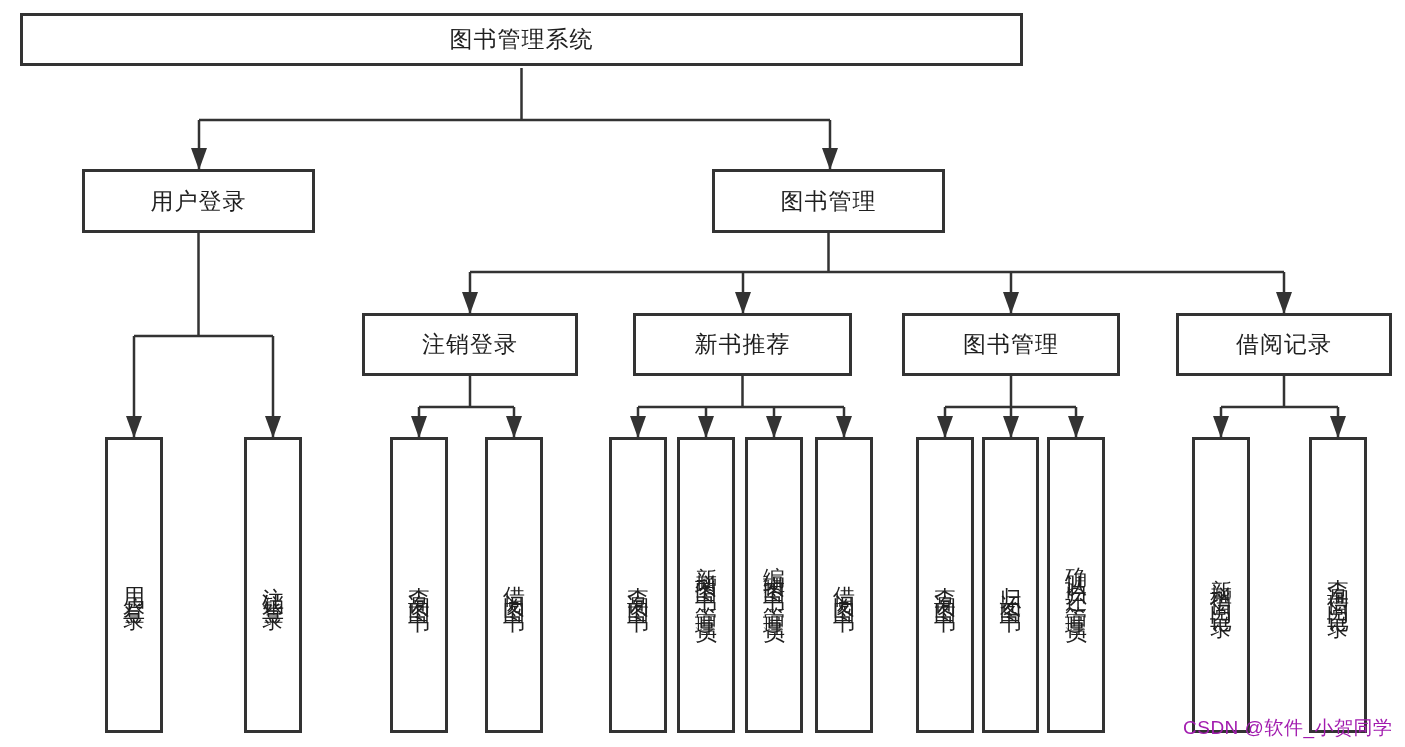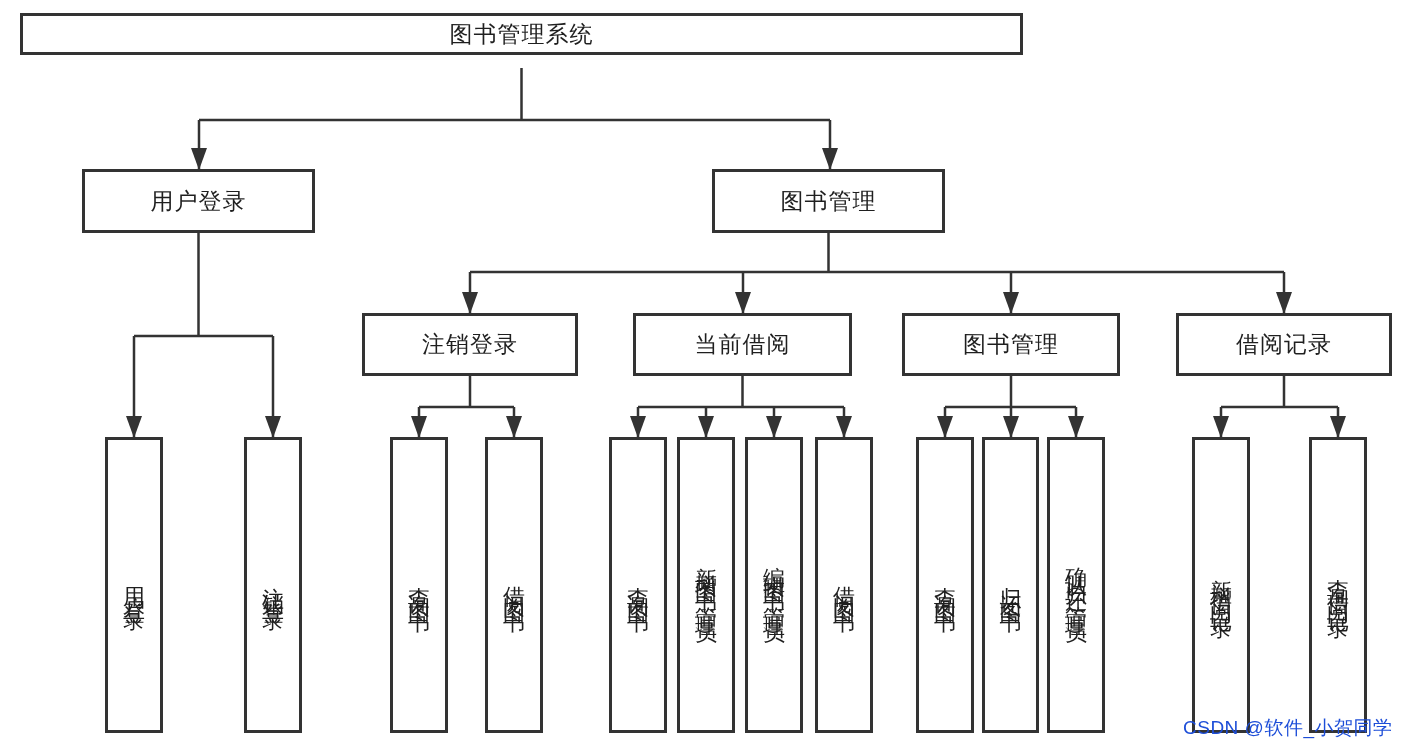--- a/index.html
+++ b/index.html
@@ -43,21 +43,21 @@
     letter-spacing: 8px;
     line-height: 1;
     white-space: nowrap;
   }
   .watermark {
     position: absolute;
     left: 1183px;
     top: 715px;
     width: 220px;
     font-size: 19px;
-    color: #1d4ed8;
+    color: #a21caf;
     letter-spacing: 0.5px;
     white-space: nowrap;
     pointer-events: none;
   }
 </style>
 </head>
 <body>
 
 <div id="canvas">
 
@@ -98,36 +98,36 @@
 
       <line x1="945" y1="407" x2="945" y2="437" marker-end="url(#arrow)"></line>
       <line x1="1011" y1="407" x2="1011" y2="437" marker-end="url(#arrow)"></line>
       <line x1="1076" y1="407" x2="1076" y2="437" marker-end="url(#arrow)"></line>
 
       <line x1="1221" y1="407" x2="1221" y2="437" marker-end="url(#arrow)"></line>
       <line x1="1338" y1="407" x2="1338" y2="437" marker-end="url(#arrow)"></line>
     </g>
   </svg>
 
-  <div class="box hbox" style="left:20px; top:13px; width:1003px; height:42px;">
+  <div class="box hbox" style="left:20px; top:13px; width:1003px; height:53px;">
     <span>图书管理系统</span>
   </div>
 
   <div class="box hbox" style="left:82px; top:169px; width:233px; height:64px;">
     <span>用户登录</span>
   </div>
   <div class="box hbox" style="left:712px; top:169px; width:233px; height:64px;text-align:center;">
     <span>图书管理</span>
   </div>
 
   <div class="box hbox" style="left:362px; top:313px; width:216px; height:63px;">
     <span>注销登录</span>
   </div>
   <div class="box hbox" style="left:633px; top:313px; width:219px; height:63px;">
-    <span>当前借阅</span>
+    <span>新书推荐</span>
   </div>
   <div class="box hbox" style="left:902px; top:313px; width:218px; height:63px;">
     <span>图书管理</span>
   </div>
   <div class="box hbox" style="left:1176px; top:313px; width:216px; height:63px;">
     <span>借阅记录</span>
   </div>
 
   <div class="box vbox" style="left:105px; top:437px; width:58px; height:296px;">
     <span>用户登录</span>

